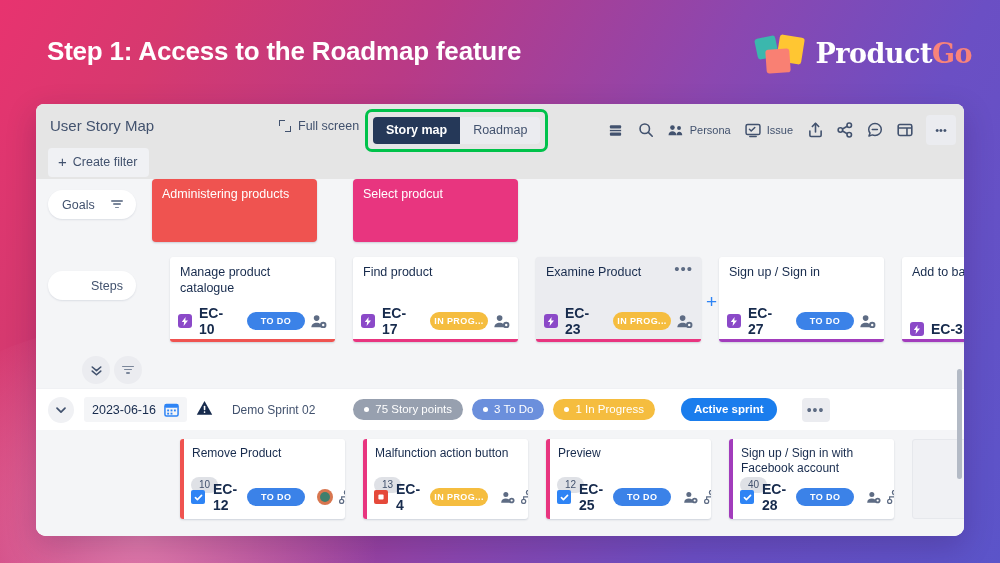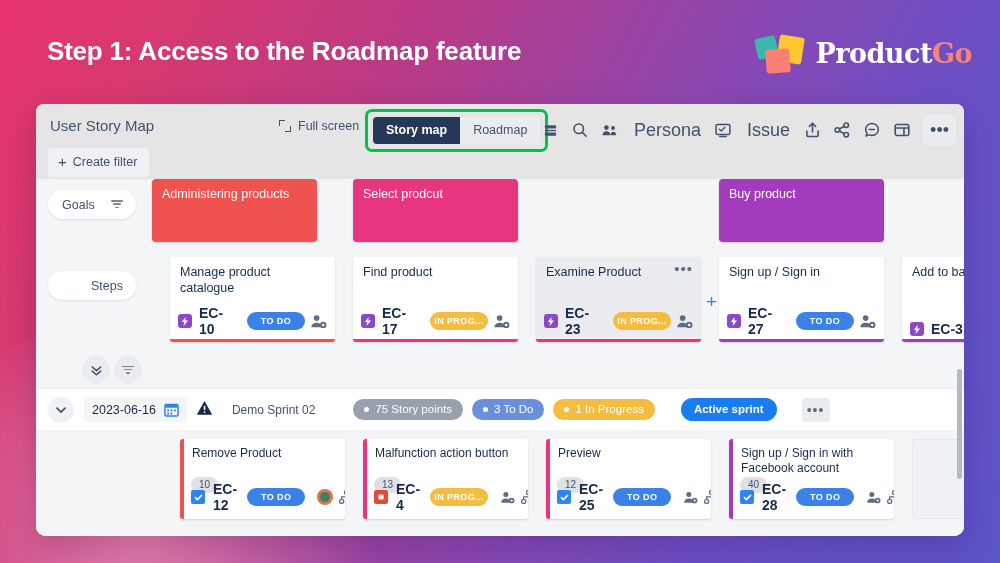--- a/index.html
+++ b/index.html
@@ -58,21 +58,21 @@
   .toggle-wrap {
     position: absolute; left: 329px; top: 5px; padding: 5px;
     border: 3px solid #00c24a; border-radius: 7px;
   }
   .toggle { display: flex; border-radius: 4px; overflow: hidden; background: #ebecf0; }
   .toggle div { padding: 6px 13px 7px; font-size: 12.5px; cursor: pointer; color: #42526e; }
   .toggle .on { background: #253858; color: #ffffff; font-weight: bold; }
 
   .tools { position: absolute; right: 8px; top: 11px; display: flex; align-items: center; gap: 0px; }
   .tool { height: 30px; min-width: 30px; padding: 0 7px; display: flex; align-items: center;
-          justify-content: center; gap: 16px; border-radius: 4px; color: #42526e; font-size: 18px; cursor: pointer; }
+          justify-content: center; gap: 6px; border-radius: 4px; color: #42526e; font-size: 11px; cursor: pointer; }
   .tool.more { background: #ebecf0; margin-left: 6px; }
   .tool svg { display: block; }
 
   .create-filter {
     position: absolute; left: 12px; top: 44px; display: flex; align-items: center; gap: 6px;
     background: #f0f1f4; color: #42526e; font-size: 12.5px; border-radius: 4px;
     padding: 7px 12px 8px 10px; cursor: pointer;
   }
   .plus-sm { font-size: 15px; line-height: 12px; color: #42526e; }
 
@@ -294,23 +294,20 @@
             <span></span>
             <span></span>
           </span>
       </div>
       <div class="goal-card" style="left:116px;background:#ef5350">
         <span>Administering products</span>
       </div>
       <div class="goal-card" style="left:317px;background:#e8357f">
         <span>Select prodcut</span>
       </div>
-      <div class="goal-card" style="left:683px;background:#a23cbc">
-        <span>Buy product</span>
-      </div>
     </div>
 
     <div class="row-steps">
       <div class="lane-pill" style="top:14px;justify-content:flex-end">
         <span>Steps</span>
       </div>
 
       <div class="step-card" style="left:134px">
         <div class="step-title">Manage product catalogue</div>
         <div class="step-foot">

